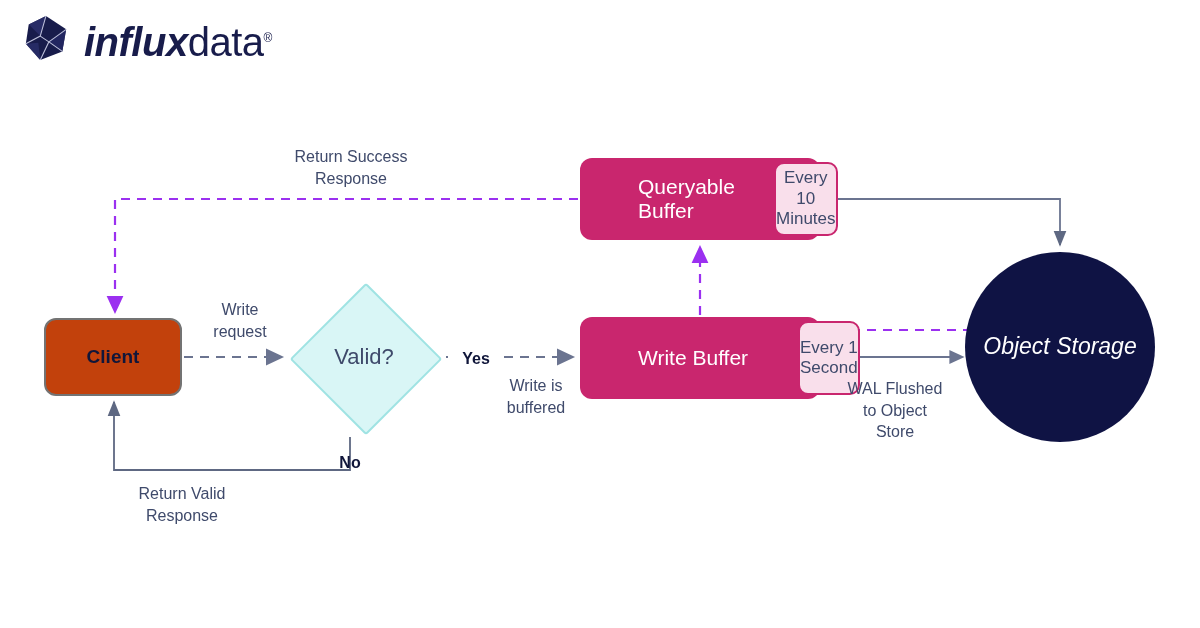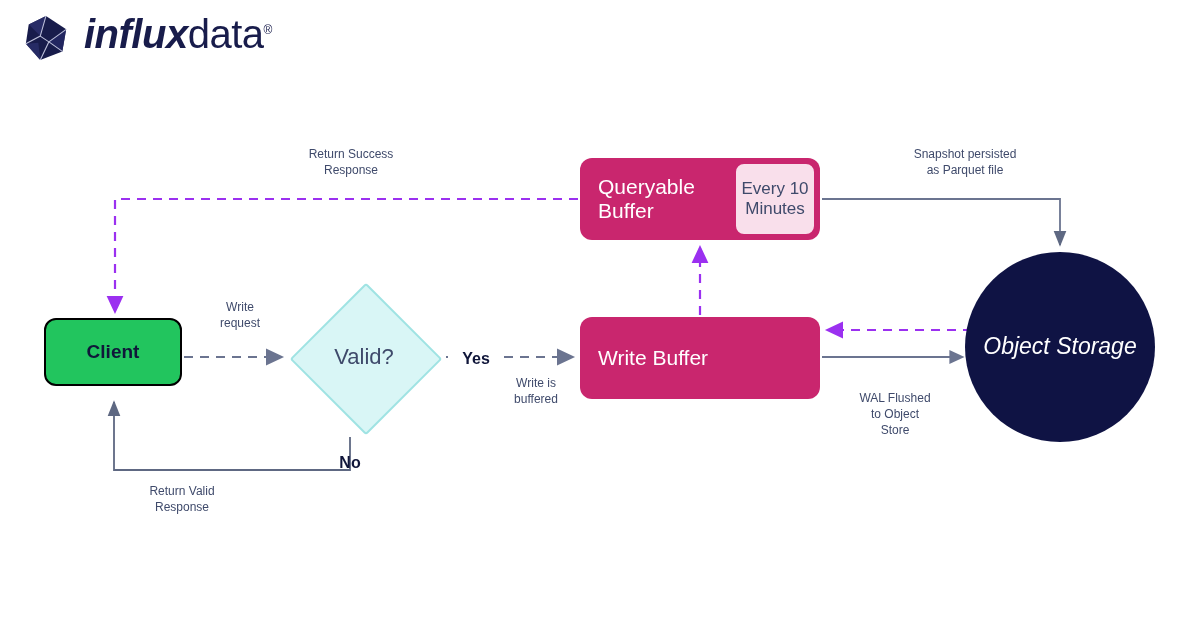--- a/index.html
+++ b/index.html
@@ -15,21 +15,21 @@
     font-family: "Liberation Sans", sans-serif;
     color: #2e3a59;
   }
 
   
   .logo-wrap {
     position: absolute;
     left: 22px;
     top: 14px;
     display: flex;
-    align-items: flex-start;
+    align-items: flex-end;
     gap: 14px;
   }
   .logo-mark { width: 48px; height: 48px; display: block; }
   .logo-text {
     font-size: 40px;
     letter-spacing: -0.5px;
     color: #181c4b;
     line-height: 1;
     position: relative;
     white-space: nowrap;
@@ -52,23 +52,23 @@
     position: absolute;
     left: 0; top: 0;
     width: 1200px; height: 628px;
   }
 
   
   .node { position: absolute; box-sizing: border-box; }
 
   .node-client {
     left: 44px; top: 318px;
-    width: 138px; height: 68px;
-    background: #22c55e;
-    border: 2px solid #000000;
+    width: 138px; height: 78px;
+    background: #c2410c;
+    border: 2px solid #737373;
     border-radius: 12px;
     display: flex; align-items: center; justify-content: center;
     font-size: 19px; font-weight: 700; color: #10163a;
   }
 
   .node-diamond {
     left: 290px; top: 283px;
     width: 148px; height: 148px;
   }
   .node-diamond .dshape {
@@ -87,20 +87,21 @@
     display: flex; align-items: center; justify-content: center;
     font-size: 22px; color: #3f4a6b;
   }
 
   .buffer {
     height: 82px;
     border-radius: 12px;
     background: #c9266e;
     display: flex;
     align-items: stretch;
+    padding-left: 40px;
   }
   .buffer .bmain {
     flex: 0 0 136px;
     display: flex; align-items: center;
     padding-left: 18px;
     color: #ffffff;
     font-size: 21px;
     line-height: 1.15;
   }
   .buffer .bchip {
@@ -128,36 +129,36 @@
     color: #ffffff;
     font-size: 23px;
     line-height: 1.2;
     font-style: italic;
   }
 
   
   .elabel {
     position: absolute;
     text-align: center;
-    font-size: 12px;
+    font-size: 16px;
     line-height: 1.35;
     color: #3f4a6b;
     white-space: pre-line;
   }
   .elabel.bold {
     font-weight: 700;
     color: #10163a;
     font-size: 16px;
   }
   .lbl-success   { left: 251px; top: 146px; width: 200px; }
   .lbl-snapshot  { left: 862px; top: 146px; width: 206px; }
   .lbl-writereq  { left: 186px; top: 299px; width: 108px; }
   .lbl-yes       { left: 452px; top: 348px; width: 48px; }
   .lbl-buffered  { left: 482px; top: 375px; width: 108px; }
-  .lbl-wal       { left: 828px; top: 378px; width: 134px; margin-top: 12px; }
+  .lbl-wal       { left: 828px; top: 378px; width: 134px; }
   .lbl-no        { left: 330px; top: 452px; width: 40px; }
   .lbl-error     { left: 106px; top: 483px; width: 152px; }
 </style>
 </head>
 <body>
 
 <div class="logo-wrap">
   <svg class="logo-mark" viewBox="0 0 100 100">
     <polygon points="50,4 92,32 84,78 38,96 8,62 14,22" fill="#181c4b"></polygon>
     <polygon points="50,4 14,22 38,46" fill="#2b2f6b" opacity="0.85"></polygon>
@@ -220,31 +221,31 @@
   <div class="node buffer node-queryable">
     <div class="bmain">Queryable
 Buffer</div>
     <div class="bchip">Every 10
 Minutes</div>
   </div>
 
   <div class="node buffer node-write">
     <div class="bmain">Write
 Buffer</div>
+    <div class="bchip">Every 1
+Second</div>
   </div>
 
   <div class="node node-storage">
     <span>Object
 Storage</span>
   </div>
 
   <div class="elabel lbl-success">Return Success
 Response</div>
-  <div class="elabel lbl-snapshot">Snapshot persisted
-as Parquet file</div>
   <div class="elabel lbl-writereq">Write
 request</div>
   <div class="elabel bold lbl-yes">Yes</div>
   <div class="elabel lbl-buffered">Write is
 buffered</div>
   <div class="elabel lbl-wal">WAL Flushed
 to Object
 Store</div>
   <div class="elabel bold lbl-no">No</div>
   <div class="elabel lbl-error">Return Valid

